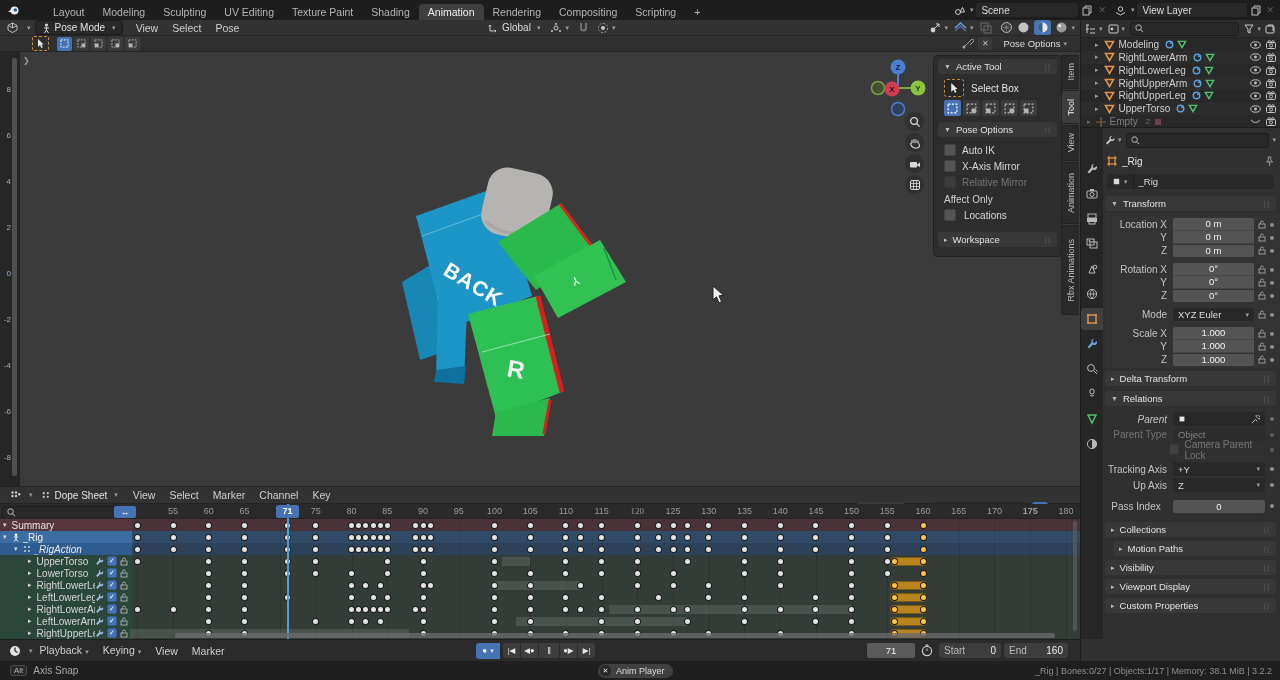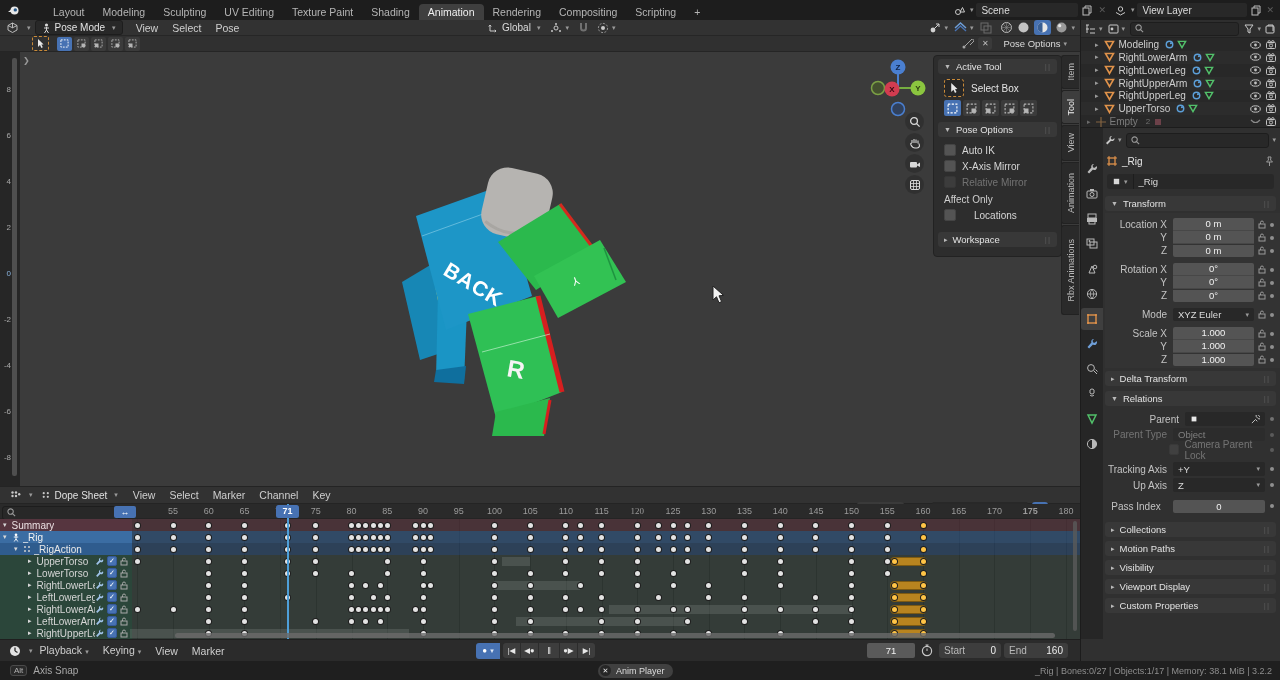--- a/index.html
+++ b/index.html
@@ -382,21 +382,21 @@
             <span style="margin-left:6px;color:#d6d6d6;">X-Axis Mirror</span>
           </div>
           <div class="row abs" style="left:10px;top:120px;opacity:.4;">
             <span class="cb"></span>
             <span style="margin-left:6px;color:#d6d6d6;">Relative Mirror</span>
           </div>
         </div>
       <div class="abs" style="left:10px;top:138px;color:#cfcfcf;">Affect Only</div>
       <div class="row abs" style="left:10px;top:153px;">
         <span class="cb"></span>
-        <span style="margin-left:18px;color:#d6d6d6;">Locations</span>
+        <span style="margin-left:8px;color:#d6d6d6;">Locations</span>
       </div>
       <div class="phead" style="top:176px;">
         <span class="disc">▸</span>
           <span>Workspace</span>
           <span class="grip">||</span>
       </div>
     </div>
 
     <div id="np-tabs"></div>
   <div class="vtab" style="left:1061px;top:3px;height:32px;">
@@ -954,21 +954,21 @@
         <span>Delta Transform</span>
         <span class="grip">||</span>
     </div>
 
     <div class="phead" style="left:24px;top:263px;">
       <span class="disc">▼</span>
         <span>Relations</span>
         <span class="grip">||</span>
     </div>
 
-    <div class="row" style="position:absolute;left:36px;top:284px;right:6px;height:14px;">
+    <div class="row" style="position:absolute;left:24px;top:284px;right:6px;height:14px;font-style:italic;">
       <span style="width:62px;text-align:right;color:#c3c3c3;">Parent</span>
       <div class="ddfld" style="flex:1;height:14px;margin-left:6px;">
         <svg width="8" height="8" viewBox="0 0 10 10">
             <rect x="2" y="2" width="6" height="6" fill="#e8e8e8"></rect>
           </svg>
         <svg width="9" height="9" viewBox="0 0 10 10" style="margin-left:auto;">
             <path d="M1 9 L5 5 M5 5 l2 2 M6 2 l2 2 a1.4 1.4 0 0 0 2-2 l-2-2 a1.4 1.4 0 0 0 -2 2 Z" stroke="#d0d0d0" fill="none"></path>
           </svg>
       </div>
       <span class="dot-dec" style="margin-left:5px;opacity:.7;"></span>
@@ -1005,21 +1005,21 @@
       <div class="numfld" style="flex:1;height:13px;line-height:13px;margin-left:6px;">0</div>
       <span class="dot-dec" style="margin-left:5px;"></span>
     </div>
 
     <div id="collapsed-panels">
         <div class="phead" style="left:24px;top:394px;">
           <span class="disc">▸</span>
           <span>Collections</span>
           <span class="grip">||</span>
         </div>
-        <div class="phead" style="left:24px;top:413px;text-align:center;">
+        <div class="phead" style="left:32px;top:413px;text-align:center;">
           <span class="disc">▸</span>
           <span>Motion Paths</span>
           <span class="grip">||</span>
         </div>
         <div class="phead" style="left:24px;top:432px;">
           <span class="disc">▸</span>
           <span>Visibility</span>
           <span class="grip">||</span>
         </div>
         <div class="phead" style="left:24px;top:451px;">
@@ -1251,21 +1251,21 @@
           <div class="chname" style="background:#2f5c8e;">
             <span class="disc" style="margin-left:14px;color:#d8d8d8;">▾</span>
             <span class="icbox" style="margin-right:3px;">
               <svg width="8" height="8" viewBox="0 0 8 8">
                 <circle cx="2" cy="2" r="1" fill="#cfcfcf"></circle>
                 <circle cx="6" cy="2" r="1" fill="#cfcfcf"></circle>
                 <circle cx="2" cy="6" r="1" fill="#cfcfcf"></circle>
                 <circle cx="6" cy="6" r="1" fill="#cfcfcf"></circle>
               </svg>
             </span>
-            <span style="color:#e8e8e8;white-space:nowrap;overflow:hidden;max-width:90px;">_RigAction</span>
+            <span style="color:#e8e8e8;white-space:nowrap;overflow:hidden;max-width:90px;font-style:italic;">_RigAction</span>
           </div>
           <div class="key" style="left:134.7835px;top:3.5px;"></div>
           <div class="key" style="left:170.5px;top:3.5px;"></div>
           <div class="key" style="left:206.2165px;top:3.5px;"></div>
           <div class="key" style="left:241.933px;top:3.5px;"></div>
           <div class="key" style="left:284.7928px;top:3.5px;"></div>
           <div class="key" style="left:313.366px;top:3.5px;"></div>
           <div class="key" style="left:349.0825px;top:3.5px;"></div>
           <div class="key" style="left:356.2258px;top:3.5px;"></div>
           <div class="key" style="left:363.3691px;top:3.5px;"></div>

